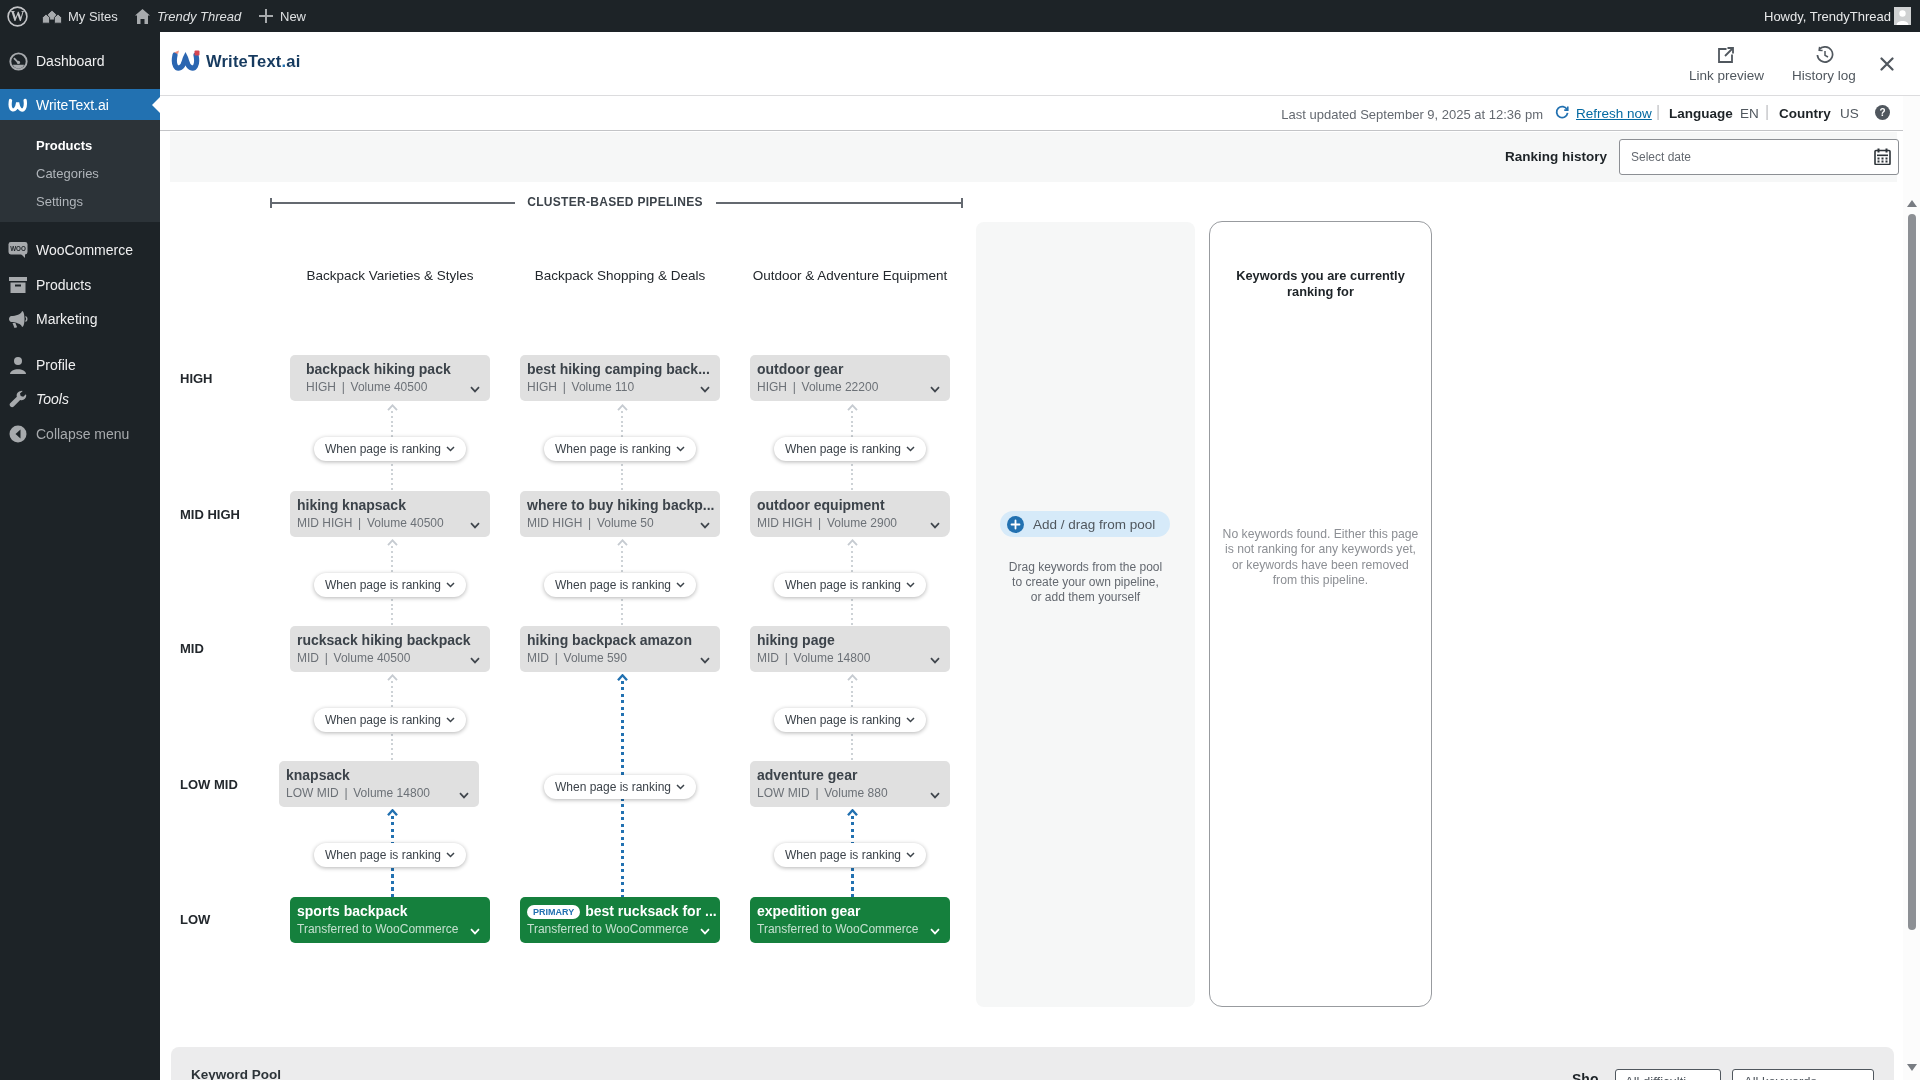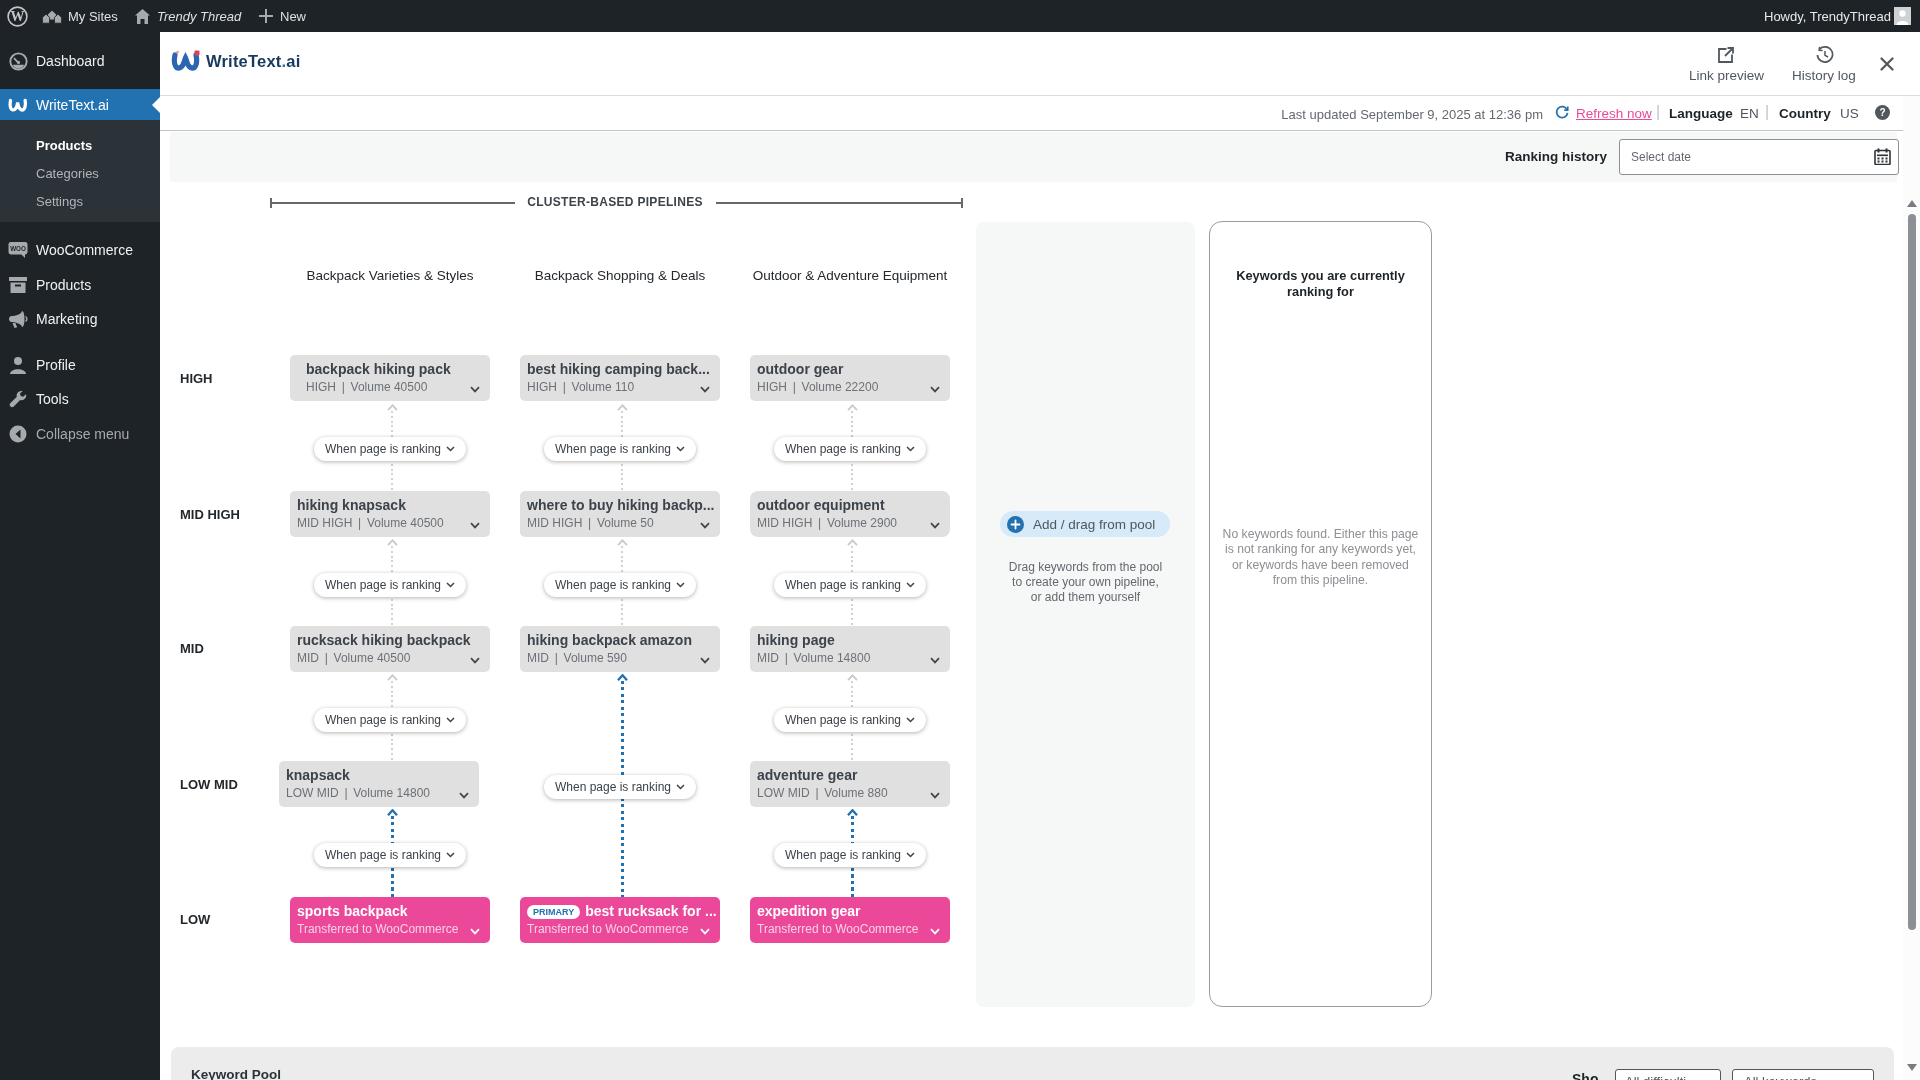--- a/index.html
+++ b/index.html
@@ -21,21 +21,21 @@
 
 
 #modal { position:absolute; left:160px; top:32px; width:1760px; height:1048px; background:#fff; }
 
 .hdr-label { position:absolute; font-size:13.5px; color:#50575e; }
 
 
 .card { position:absolute; width:200px; height:46px; border-radius:5px; background:#e0e0e0; padding:5px 7px 0 7px; }
 .card .t { font-size:14px; font-weight:bold; color:#3c434a; line-height:19px; white-space:nowrap; }
 .card .s { font-size:12px; color:#6c7177; line-height:16px; white-space:nowrap; }
-.card.blue { background:#ec4899; }
+.card.blue { background:#15803d; }
 .card.blue .t { color:#fff; }
 .card.blue .s { color:rgba(255,255,255,0.75); }
 .card svg.chev { position:absolute; right:10px; top:31px; }
 
 .pill { position:absolute; width:152px; height:24px; background:#fff; border-radius:12px;
   box-shadow:0 1px 4px rgba(0,0,0,0.3); display:flex; align-items:center; justify-content:center;
   font-size:12px; color:#3c434a; z-index:5; }
 .pill svg { margin-left:5px; }
 
 .dotline { position:absolute; z-index:1; }
@@ -149,21 +149,21 @@
   </div>
   <div class="menurow" style="top:316px;">
     <span class="mi">
       <svg width="16" height="17" viewBox="0 0 16 17" fill="#a7aaad">
           <circle cx="8" cy="4" r="4"></circle>
           <path d="M0 17 C0 10.5 16 10.5 16 17 z"></path>
         </svg>
     </span>
     <span class="ml">Profile</span>
   </div>
-  <div class="menurow" style="top:350px;">
+  <div class="menurow" style="top:350px;font-style:italic;">
     <span class="mi">
       <svg width="18" height="18" viewBox="0 0 20 20" fill="#a7aaad">
           <path d="M13.5 1 a5 5 0 0 0 -4.8 6.4 L1.6 14.5 a2.6 2.6 0 0 0 3.7 3.7 L12.4 11 A5 5 0 0 0 18.8 4.6 l-3 3 -2.8 -0.8 -0.8 -2.8 3 -3 a5 5 0 0 0 -1.7 -0 z"></path>
         </svg>
     </span>
     <span class="ml">Tools</span>
   </div>
   <div class="menurow" style="top:385px; color:#a7aaad;">
     <span class="mi">
       <svg width="18" height="18" viewBox="0 0 18 18">
@@ -210,21 +210,21 @@
 </div>
 
 <div class="abs" style="left:160px; top:96px; width:1760px; height:35px; background:#fff; border-bottom:1px solid #c3c4c7; z-index:31;"></div>
 <div class="abs" style="right:377px; top:107px; font-size:13px; color:#646970; z-index:32;">Last updated September 9, 2025 at 12:36 pm</div>
 <div class="abs" style="left:1555px; top:105px; z-index:32;">
   <svg width="14" height="15" viewBox="0 0 15 15" fill="none" stroke="#2271b1" stroke-width="1.9">
     <path d="M13 4.6 A5.9 5.9 0 1 0 13.5 8"></path>
     <path d="M13.7 1.2 V5 H9.9" stroke-width="1.7"></path>
   </svg>
 </div>
-<div class="abs" style="left:1576px; top:106px; font-size:13.5px; color:#ec4899; text-decoration:underline; z-index:32;">Refresh now</div>
+<div class="abs" style="left:1576px; top:106px; font-size:13.5px; color:#0369a1; text-decoration:underline; z-index:32;">Refresh now</div>
 <div class="abs" style="left:1656px; top:103px; color:#c3c4c7; font-size:16px; z-index:32;">|</div>
 <div class="abs" style="left:1669px; top:106px; font-size:13.5px; font-weight:bold; color:#1d2327; z-index:32;">Language</div>
 <div class="abs" style="left:1740px; top:106px; font-size:13.5px; color:#50575e; z-index:32;">EN</div>
 <div class="abs" style="left:1765px; top:103px; color:#c3c4c7; font-size:16px; z-index:32;">|</div>
 <div class="abs" style="left:1779px; top:106px; font-size:13.5px; font-weight:bold; color:#1d2327; z-index:32;">Country</div>
 <div class="abs" style="left:1840px; top:106px; font-size:13.5px; color:#50575e; z-index:32;">US</div>
 <div class="abs" style="left:1875px; top:105px; z-index:32;">
   <svg width="15" height="15" viewBox="0 0 15 15">
       <circle cx="7.5" cy="7.5" r="7.5" fill="#50575e"></circle>
       <text x="7.5" y="11" font-size="10" font-weight="bold" fill="#fff" text-anchor="middle">?</text>

